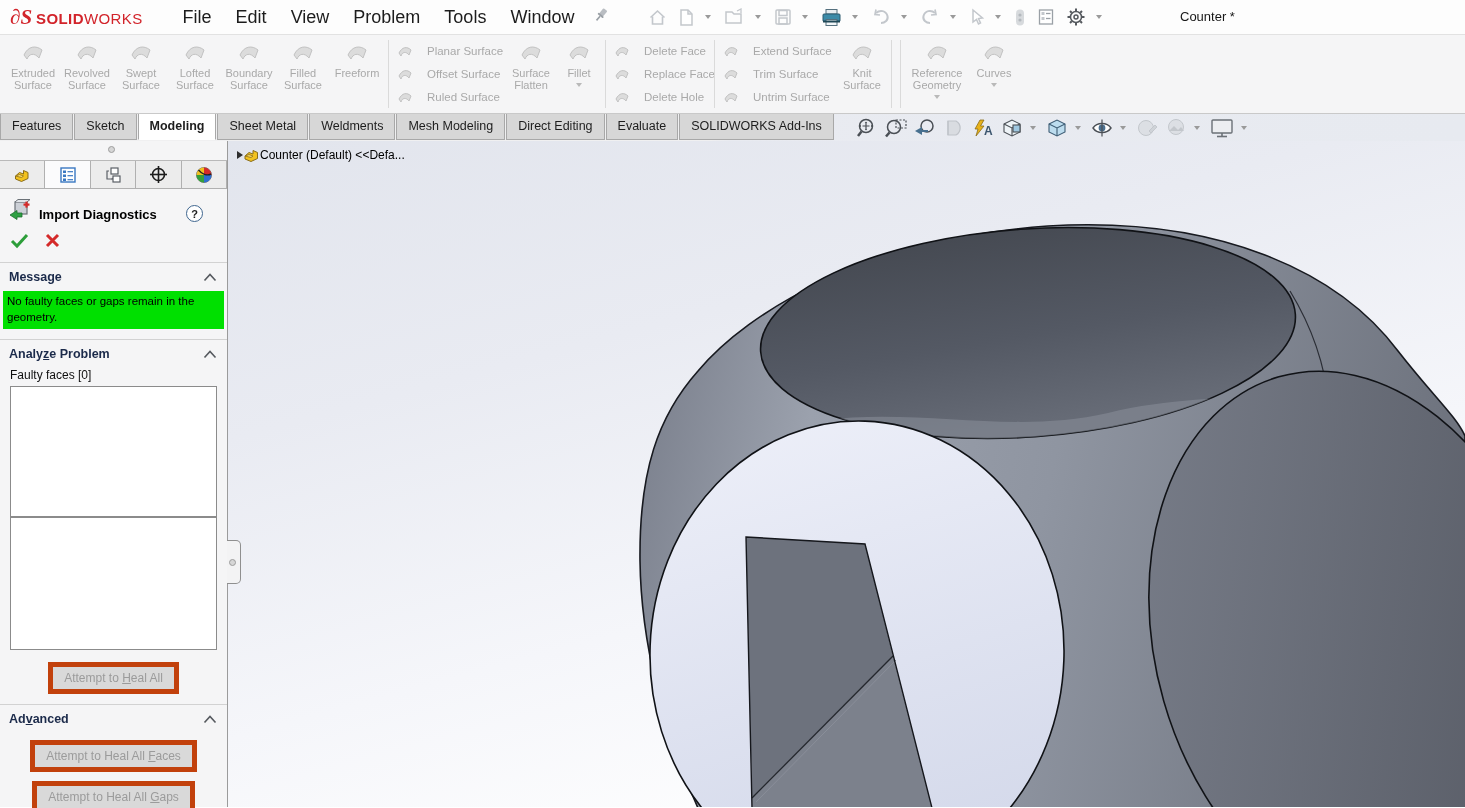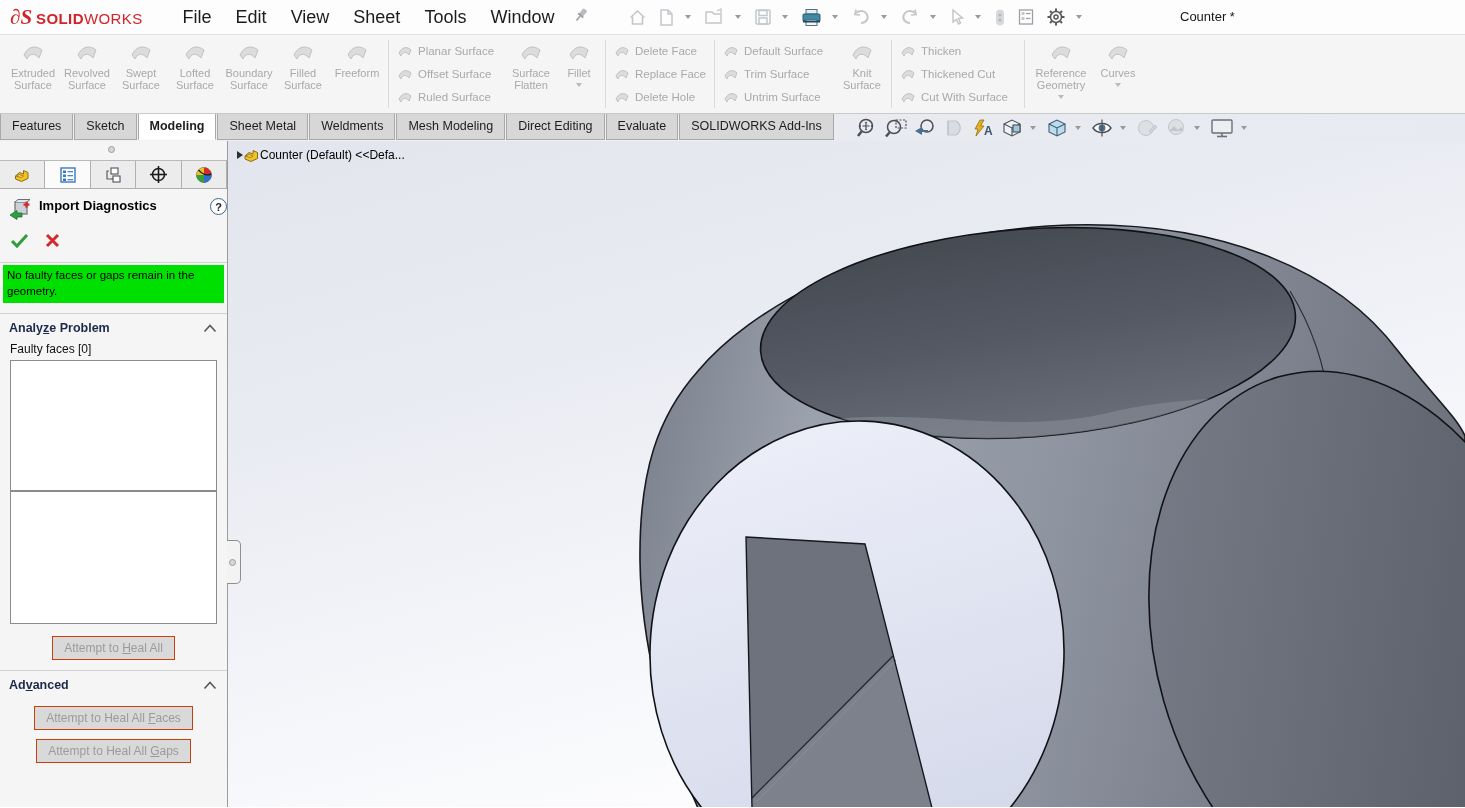--- a/index.html
+++ b/index.html
@@ -20,53 +20,53 @@
   .dd { width:0; height:0; border-left:3.5px solid transparent; border-right:3.5px solid transparent; border-top:4px solid #9a9a9a; margin:0 6px 0 3px; }
   .doc-title { position:absolute; left:1180px; top:9px; font-size:13px; color:#171717; }
 
   
   .ribbon { height:79px; background:#f5f5f6; border-bottom:1px solid #c9c9c9; display:flex; align-items:stretch; padding-left:6px; }
   .rib-large { width:54px; text-align:center; padding-top:5px; color:#a9a9a9; font-size:11px; line-height:12px; }
   .rib-large .ic24 { display:block; margin:0 auto 3px; }
   .rib-large .under-dd { margin:4px auto 0; border-top-color:#b9b9b9; }
   .rib-sep { width:1px; background:#dadada; margin:5px 4px; }
   .rib-stack { display:flex; flex-direction:column; justify-content:center; gap:3px; padding:4px 4px; }
-  .rib-small { display:flex; align-items:center; gap:5px; color:#a9a9a9; font-size:11.5px; white-space:nowrap; height:20px; }
+  .rib-small { display:flex; align-items:center; gap:14px; color:#a9a9a9; font-size:11.5px; white-space:nowrap; height:20px; }
   .w-planar{width:112px}.w-face{width:100px}.w-trim{width:118px}.w-thk{width:124px}
   .ic24 { width:24px; height:24px; } .ic16 { width:16px; height:16px; flex:0 0 16px; }
 
   
   .tabrow { height:27px; background:linear-gradient(90deg,#f0f0f1 0px,#f0f0f1 710px,#e9ebf1 730px,#e7eaf0 100%); display:flex; align-items:flex-start; }
   .tab { height:26px; line-height:25px; padding:0 11px; font-size:12.5px; color:#1d1d1d; background:#d7d7d7; border:1px solid #a8a8a8; border-top:none; margin-right:1px; cursor:default; }
   .tab.active { background:#ffffff; font-weight:bold; border-bottom:1px solid #fff; }
   .headsup { display:flex; align-items:center; margin-left:auto; margin-right:212px; gap:1px; height:27px; }
   .hu { display:flex; align-items:center; padding:1px 2px; }
 
   
   .main { display:flex; height:666px; }
 
   
   .panel { width:228px; background:#f5f5f6; border-right:1px solid #9b9b9b; position:relative; flex:0 0 228px; }
   .panel-topbar { height:19px; position:relative; }
   .grip-dot { width:7px; height:7px; border-radius:50%; background:#d6d6d6; border:1px solid #9d9d9d; position:absolute; left:108px; top:5px; }
   .pm-tabs { display:flex; height:29px; border-top:1px solid #b9b9b9; border-bottom:1px solid #b0b0b0; background:#ececec; }
   .pm-tab { flex:1; border-right:1px solid #b0b0b0; display:flex; align-items:center; justify-content:center; background:#ececec; }
   .pm-tab.active { background:#fbfbfc; }
-  .pm-header { display:flex; align-items:flex-start; padding:9px 0 4px 8px; }
+  .pm-header { display:flex; align-items:flex-end; padding:9px 24px 4px 8px; }
   .pm-title { font-size:13px; font-weight:bold; color:#000; margin-left:7px; flex:1; }
   .help-circle { width:17px; height:17px; border:1.6px solid #3f668f; border-radius:50%; font-size:11px; font-weight:bold; color:#222; display:flex; align-items:center; justify-content:center; background:#fff; }
   .pm-actions { display:flex; gap:14px; padding:6px 10px 9px 10px; border-bottom:1px solid #d2d2d2; }
   .group-hd { display:flex; align-items:center; padding:7px 10px 5px 9px; border-bottom:0; }
   .group-hd .gtxt { font-size:12.5px; font-weight:bold; color:#1b2a4a; flex:1; }
   .group-hd .u, .pbtn .u { text-decoration:underline; }
   .msg-box { margin:2px 3px 10px 3px; background:#00e000; color:#000; font-size:11.5px; line-height:1.4; padding:2px 4px 4px 4px; }
   .sec-div { border-top:1px solid #d2d2d2; margin:0; }
   .field-label { font-size:12px; color:#101010; padding:7px 10px 4px 10px; }
   .listbox { margin:0 10px; height:131px; background:#fff; border:1px solid #8b8b8b; }
-  .pbtn { display:block; margin:12px auto 10px auto; background:#d9d9d9; border:1px solid #c2410c; color:#9b9b9b; font-size:12px; padding:4px 11px; font-family:"Liberation Sans", sans-serif; }
+  .pbtn { display:block; margin:12px auto 10px auto; background:#d9d9d9; border:5px solid #c2410c; color:#9b9b9b; font-size:12px; padding:4px 11px; font-family:"Liberation Sans", sans-serif; }
   .pbtn.adv { margin:9px auto 4px auto; }
   .side-splitter { position:absolute; right:-14px; top:399px; width:14px; height:44px; background:#f3f3f4; border:1px solid #8f8f8f; border-left:none; border-radius:0 5px 5px 0; z-index:6; }
   .side-splitter .dot { width:7px; height:7px; border-radius:50%; background:#d6d6d6; border:1px solid #9d9d9d; position:absolute; left:2px; top:18px; }
 
   
   .viewport { flex:1; position:relative; overflow:hidden; background:linear-gradient(165deg,#e2e5ed 0%, #e9ebf2 30%, #f5f6fa 60%, #ffffff 88%); }
   .tree { position:absolute; top:5px; left:9px; display:flex; align-items:center; font-size:12px; color:#000; z-index:4; }
   .tri-right { width:0; height:0; border-left:6px solid #2e2e2e; border-top:4.5px solid transparent; border-bottom:4.5px solid transparent; }
   .model-svg { position:absolute; left:0; top:0; }
   svg text { font-family:"Liberation Sans", sans-serif; }
@@ -92,21 +92,21 @@
 <div class="menubar">
   <div class="logo">
     <span class="logo-glyph">∂S</span>
     <span class="brand-bold">SOLID</span>
       <span class="brand-light">WORKS</span>
   </div>
   <div class="menus">
     <span class="menu-item">File</span>
     <span class="menu-item">Edit</span>
     <span class="menu-item">View</span>
-    <span class="menu-item">Sheet</span>
+    <span class="menu-item">Problem</span>
     <span class="menu-item">Tools</span>
     <span class="menu-item">Window</span>
   </div>
   <span class="pin">
     <svg width="18" height="18" viewBox="0 0 18 18">
         <g transform="rotate(40 9 9)">
           <rect x="6.5" y="2" width="5" height="7" rx="1" fill="#b9bdc2"></rect>
           <rect x="5.5" y="8.5" width="7" height="2" rx="1" fill="#9aa0a6"></rect>
           <line x1="9" y1="10.5" x2="9" y2="16" stroke="#9aa0a6" stroke-width="1.6"></line>
         </g>
@@ -284,61 +284,41 @@
       </div>
   </div>
 
   <div class="rib-sep"></div>
 
   <div class="rib-stack w-trim">
     <div class="rib-small">
         <svg class="ic16">
           <use href="#ghost16"></use>
         </svg>
-        <span>Default Surface</span>
+        <span>Extend Surface</span>
       </div>
     <div class="rib-small">
         <svg class="ic16">
           <use href="#ghost16"></use>
         </svg>
         <span>Trim Surface</span>
       </div>
     <div class="rib-small">
         <svg class="ic16">
           <use href="#ghost16"></use>
         </svg>
         <span>Untrim Surface</span>
       </div>
   </div>
   <div class="rib-large" style="width:50px"><svg class="ic24">
         <use href="#ghost24"></use>
       </svg><span>Knit Surface</span></div>
 
   <div class="rib-sep"></div>
 
-  <div class="rib-stack w-thk">
-    <div class="rib-small">
-        <svg class="ic16">
-          <use href="#ghost16"></use>
-        </svg>
-        <span>Thicken</span>
-      </div>
-    <div class="rib-small">
-        <svg class="ic16">
-          <use href="#ghost16"></use>
-        </svg>
-        <span>Thickened Cut</span>
-      </div>
-    <div class="rib-small">
-        <svg class="ic16">
-          <use href="#ghost16"></use>
-        </svg>
-        <span>Cut With Surface</span>
-      </div>
-  </div>
 
   <div class="rib-sep"></div>
 
   <div class="rib-large" style="width:64px"><svg class="ic24">
         <use href="#ghost24"></use>
       </svg><span>Reference Geometry</span><span class="dd under-dd" style="display:block;width:0"></span></div>
   <div class="rib-large" style="width:50px"><svg class="ic24">
         <use href="#ghost24"></use>
       </svg><span>Curves</span><span class="dd under-dd" style="display:block;width:0"></span></div>
 </div>
@@ -500,20 +480,26 @@
 
     <div class="pm-actions">
       <span><svg width="20" height="17" viewBox="0 0 20 17" fill="none" stroke="#2d9e3a" stroke-width="3">
             <path d="M2,9 L7,14 L17,3"></path>
           </svg></span>
       <span><svg width="17" height="17" viewBox="0 0 17 17" fill="none" stroke="#d42a2a" stroke-width="3">
             <path d="M3,3 L14,14 M14,3 L3,14"></path>
           </svg></span>
     </div>
 
+    <div class="group-hd">
+      <span class="gtxt">Message</span>
+      <svg width="14" height="9" viewBox="0 0 14 9">
+          <polyline points="1.5,7.5 7,1.5 12.5,7.5" fill="none" stroke="#55595e" stroke-width="1.6"></polyline>
+        </svg>
+    </div>
     <div class="msg-box">No faulty faces or gaps remain in the geometry.</div>
 
     <div class="sec-div"></div>
 
     <div class="group-hd">
       <span class="gtxt"><span>Analy</span><span class="u">z</span><span>e Problem</span></span>
       <svg width="14" height="9" viewBox="0 0 14 9">
           <polyline points="1.5,7.5 7,1.5 12.5,7.5" fill="none" stroke="#55595e" stroke-width="1.6"></polyline>
         </svg>
     </div>

